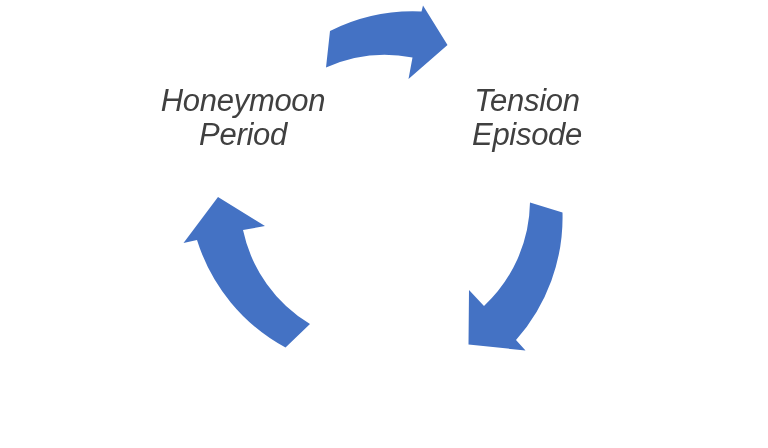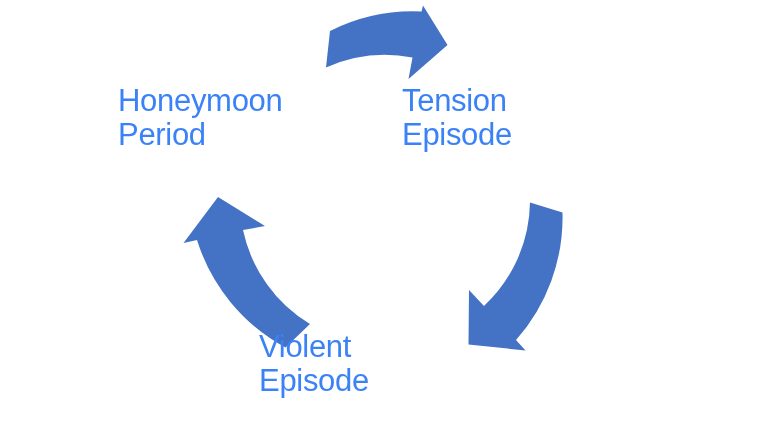--- a/index.html
+++ b/index.html
@@ -22,26 +22,27 @@
     width: 768px;
     height: 448px;
   }
   .arrow {
     fill: #4472C4;
     stroke: none;
   }
   .node-label {
     position: absolute;
     width: 250px;
-    text-align: left;
+    text-align: center;
     white-space: pre-line;
     font-size: 31px;
     line-height: 34px;
-    color: #3b82f6;
+    color: #404040;
     letter-spacing: -0.3px;
+    font-style: italic;
   }
   #lbl-honeymoon { left: 118px; top: 84px; }
   #lbl-tension   { left: 402px; top: 84px; }
   #lbl-violent   { left: 259px; top: 330px; }
 </style>
 </head>
 <body>
 
 <div id="stage">
 
@@ -74,16 +75,14 @@
              A 185 185 0 0 0 285.5 347.5
              Z" fill="#4472C4"></path>
   </svg>
 
   <div class="node-label" id="lbl-honeymoon">Honeymoon
 Period</div>
 
   <div class="node-label" id="lbl-tension">Tension
 Episode</div>
 
-  <div class="node-label" id="lbl-violent">Violent
-Episode</div>
 
 </div>
 
 </body></html>

